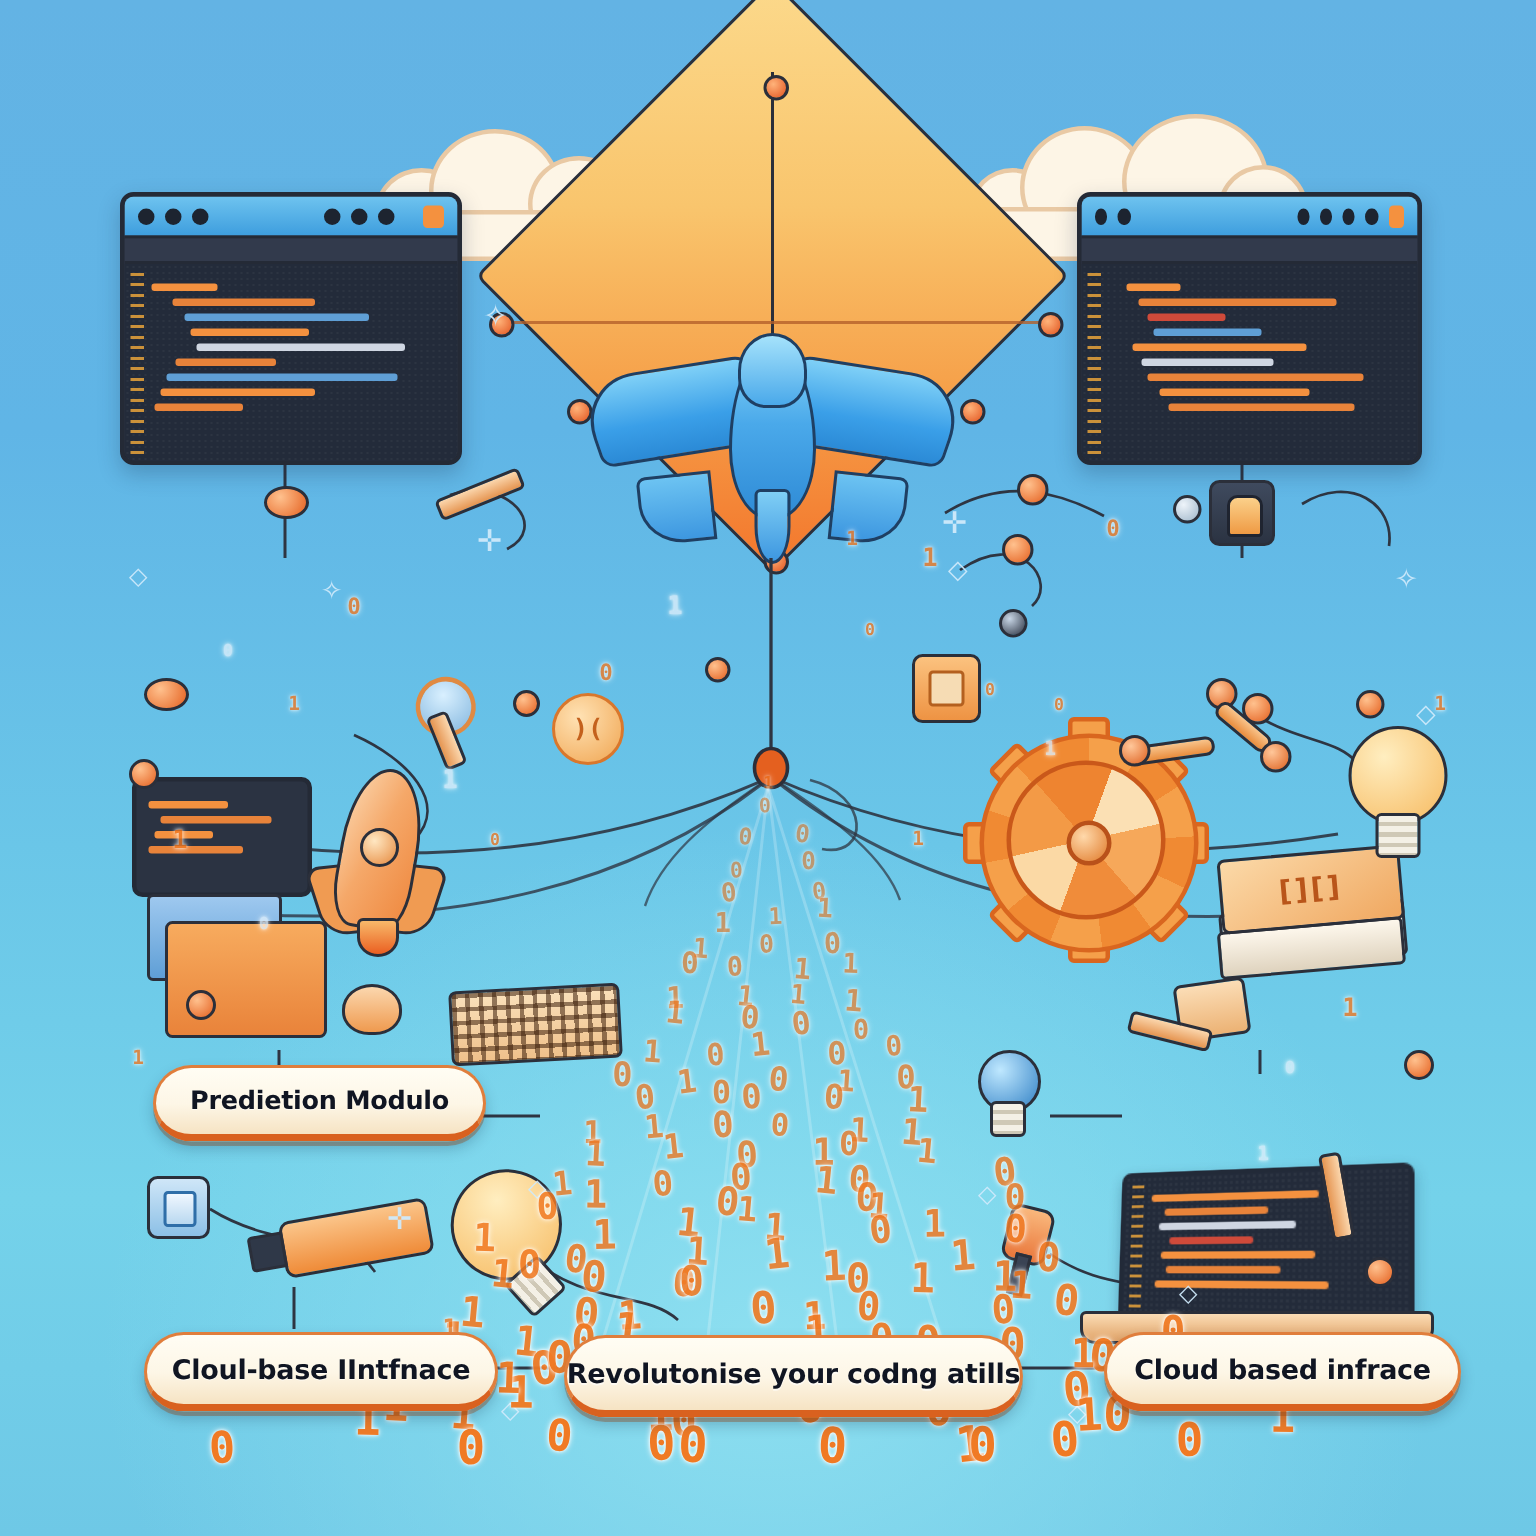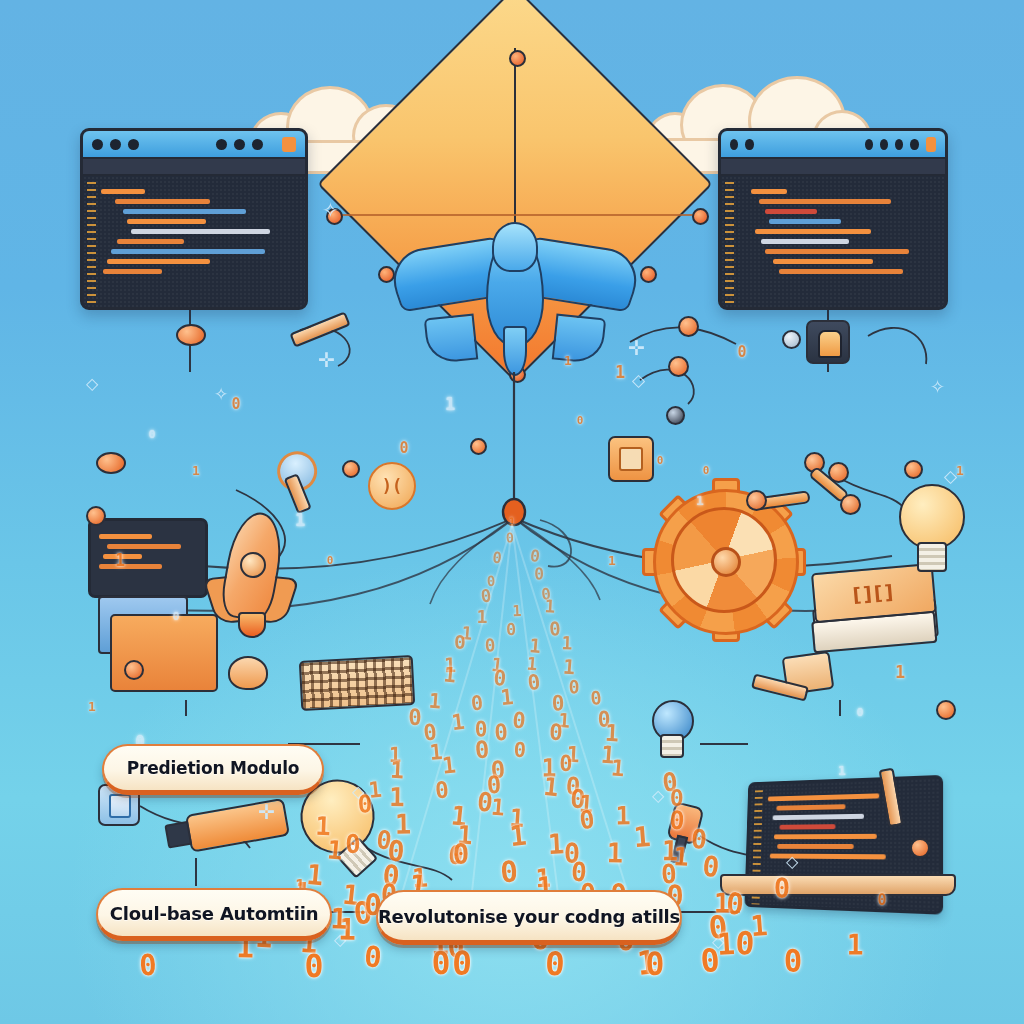--- a/index.html
+++ b/index.html
@@ -724,26 +724,29 @@
       <span class="bit" style="left: 706px; top: 470px; font-size: 11px; color: rgb(240, 122, 36); opacity: 0.8;">0</span>
       <span class="bit" style="left: 842px; top: 770px; font-size: 13px; color: rgb(220, 238, 251); opacity: 0.8;">1</span>
       <span class="bit" style="left: 882px; top: 900px; font-size: 15px; color: rgb(240, 122, 36); opacity: 0.8;">0</span>
       <span class="bit" style="left: 120px; top: 560px; font-size: 17px; color: rgb(240, 122, 36); opacity: 0.8;">1</span>
       <span class="bit" style="left: 176px; top: 616px; font-size: 11px; color: rgb(220, 238, 251); opacity: 0.8;">0</span>
       <span class="bit" style="left: 568px; top: 360px; font-size: 13px; color: rgb(240, 122, 36); opacity: 0.8;">1</span>
     </div>
 
 
 
-  <div class="pill" style="left:102px;top:744px;width:186px;height:44px;font-size:17px;">
+  <div class="pill" style="left:102px;top:710px;width:186px;height:44px;font-size:17px;">
     <span>Predietion Modulo</span>
   </div>
 
 
   <div class="pill" style="left:96px;top:888px;width:200px;height:46px;font-size:18px;">
-    <span>Cloul-base Automtiin</span>
+    <span>Cloul-base IIntfnace</span>
   </div>
 
   <div class="pill" style="left:376px;top:890px;width:270px;height:48px;font-size:18px;">
     <span>Revolutonise your codng atills</span>
   </div>
 
+  <div class="pill" style="left:736px;top:888px;width:202px;height:46px;font-size:18px;">
+    <span>Cloud based infrace</span>
+  </div>
 </div>
 
 </body></html>

